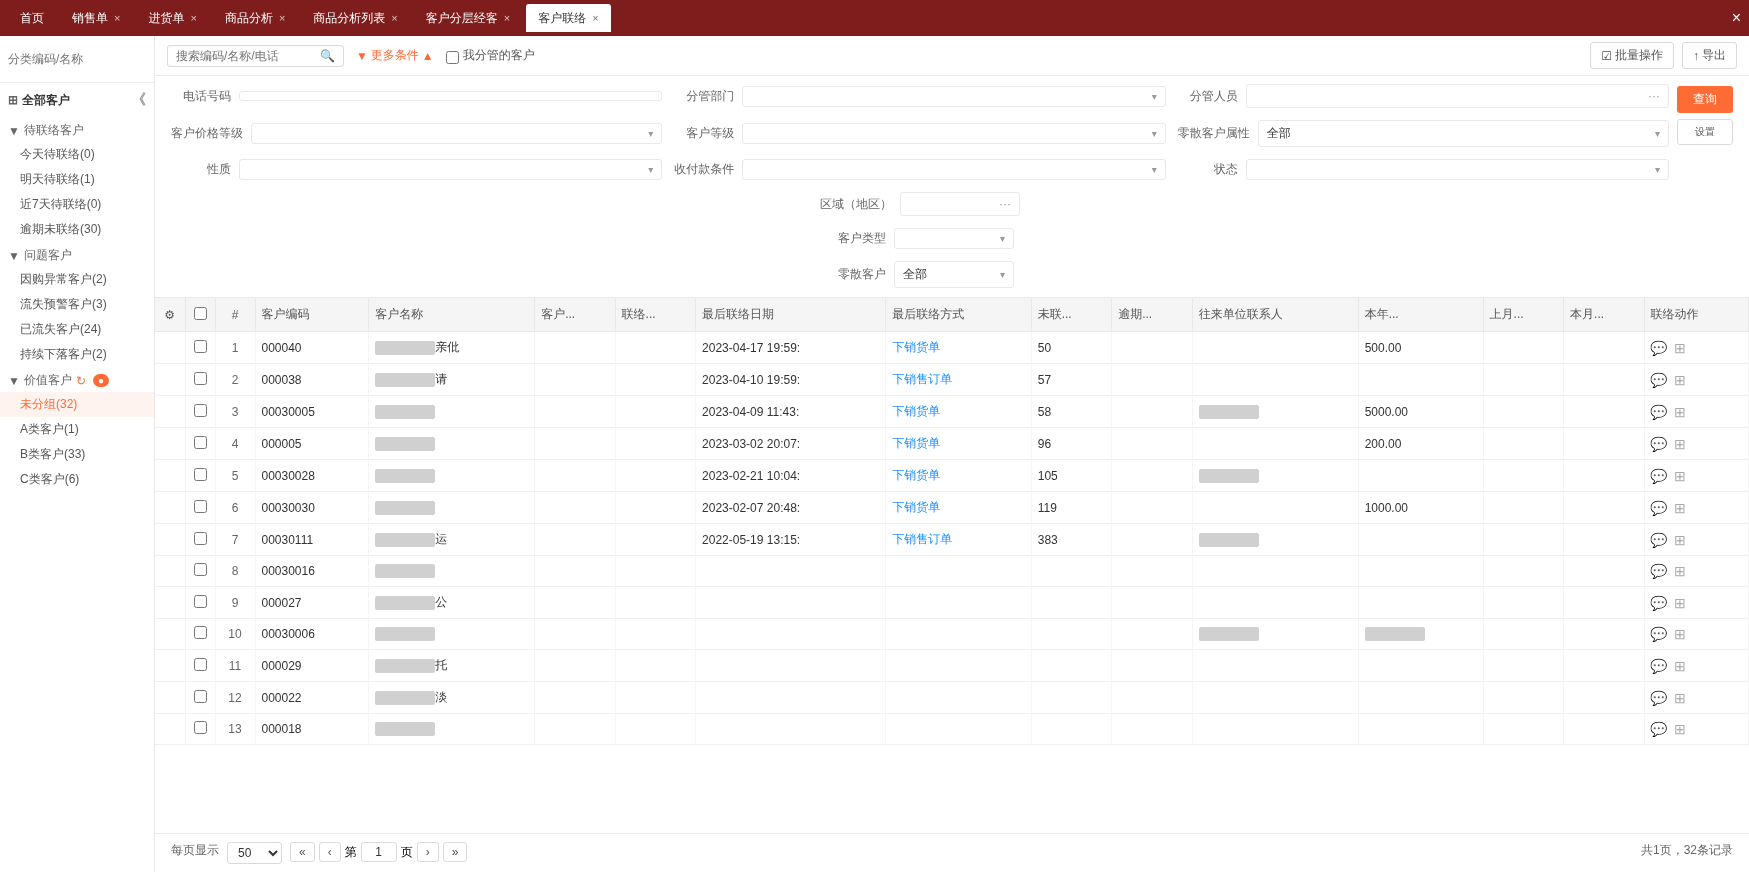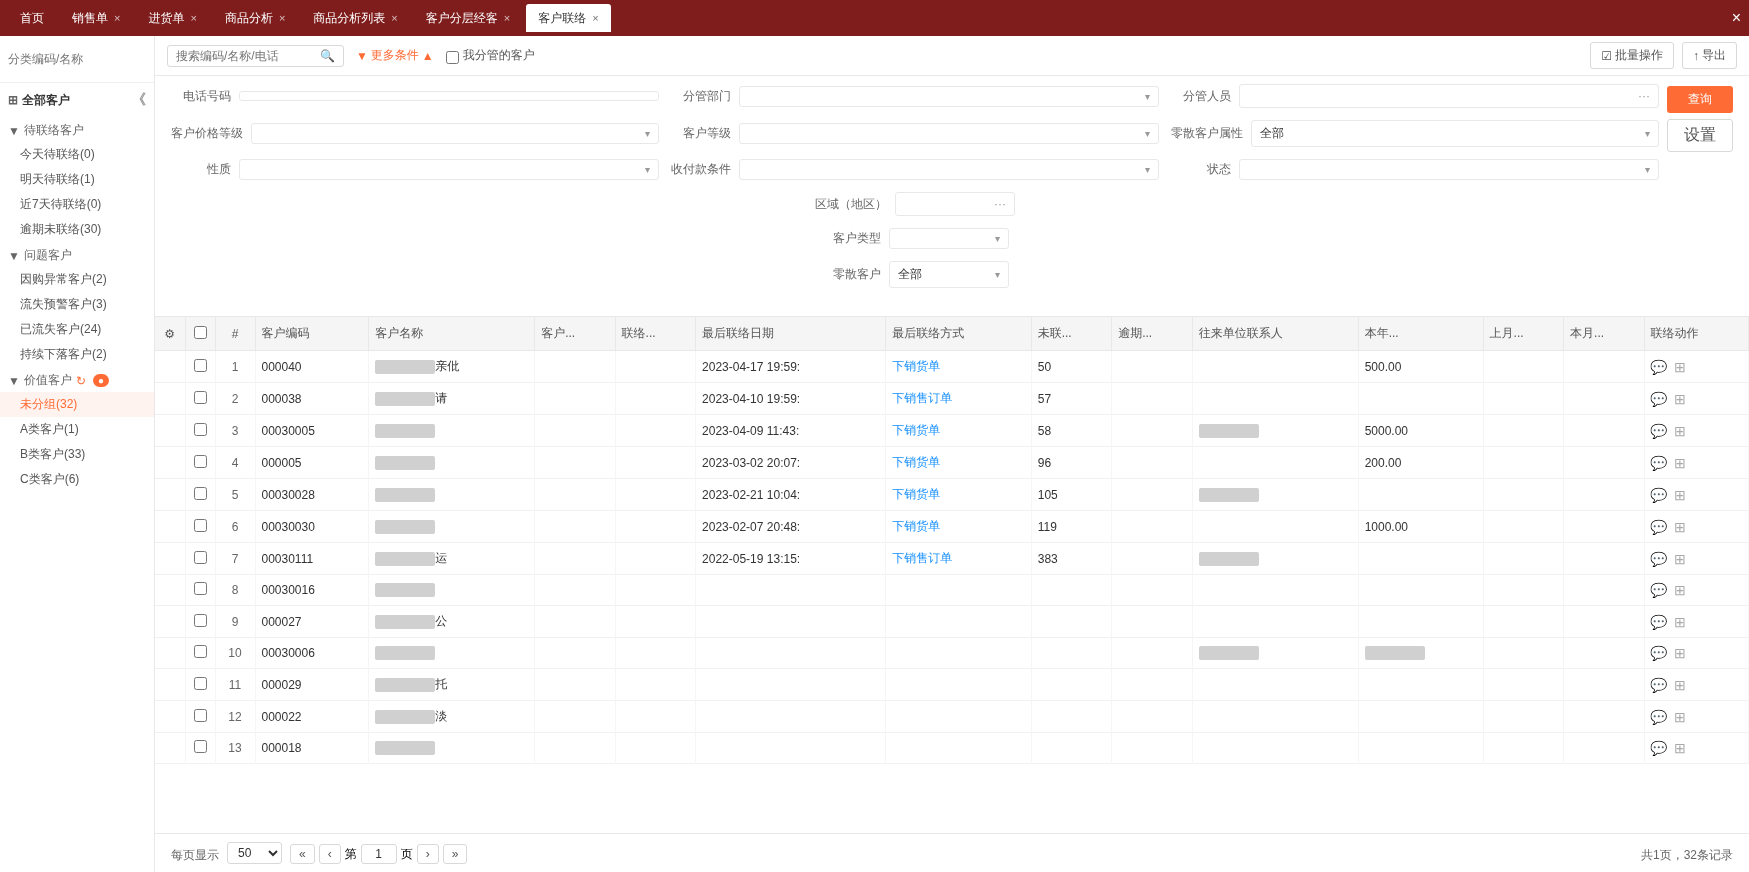--- a/index.html
+++ b/index.html
@@ -237,21 +237,21 @@
       cursor: pointer;
       font-size: 12px;
     }
     .btn-reset {
       background: #fff;
       color: #555;
       border: 1px solid #d9d9d9;
       border-radius: 3px;
       padding: 5px 16px;
       cursor: pointer;
-      font-size: 16px;
+      font-size: 10px;
     }
 
     
     .table-wrapper {
       flex: 1;
       overflow: auto;
       background: #fff;
     }
     table {
       width: 100%;
@@ -308,21 +308,21 @@
       cursor: pointer;
       font-size: 14px;
     }
 
     
     .pagination-bar {
       background: #fff;
       border-top: 1px solid #e8e8e8;
       padding: 8px 16px;
       display: flex;
-      align-items: flex-end;
+      align-items: flex-start;
       gap: 8px;
     }
     .pagination-bar .page-size-label {
       color: #666;
     }
     .page-size-select {
       border: 1px solid #d9d9d9;
       border-radius: 3px;
       padding: 2px 6px;
       color: #333;
@@ -499,21 +499,21 @@
           <span>批量操作</span>
         </button>
         <button class="btn-action">
           <span>↑</span>
           <span>导出</span>
         </button>
       </div>
     </div>
 
     <div class="advanced-filter">
-      <div style="display:flex;gap:8px;align-items:flex-start;margin-bottom:20px;">
+      <div style="display:flex;gap:8px;align-items:flex-start;margin-bottom:1px;">
         <div style="flex:1;display:flex;flex-direction:column;gap:6px;">
 
           <div class="filter-row">
             <div class="filter-field">
               <label>电话号码</label>
               <div class="field-input"></div>
             </div>
             <div class="filter-field">
               <label>分管部门</label>
               <div class="field-input">

